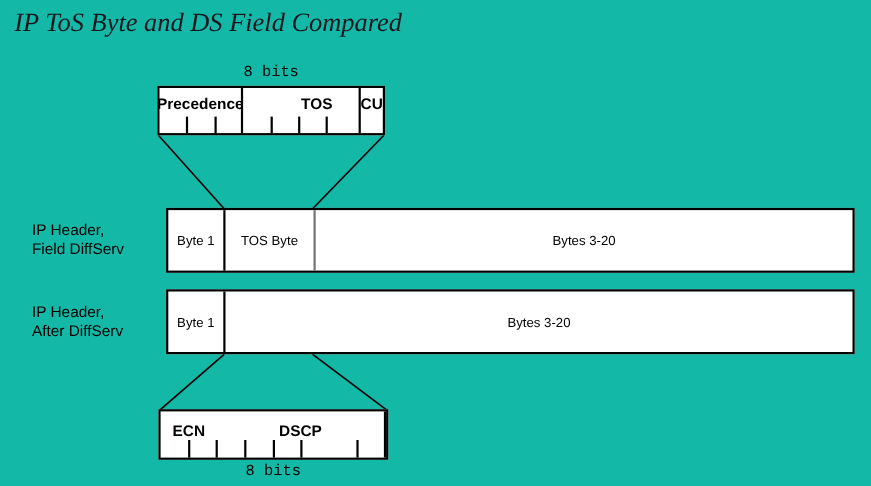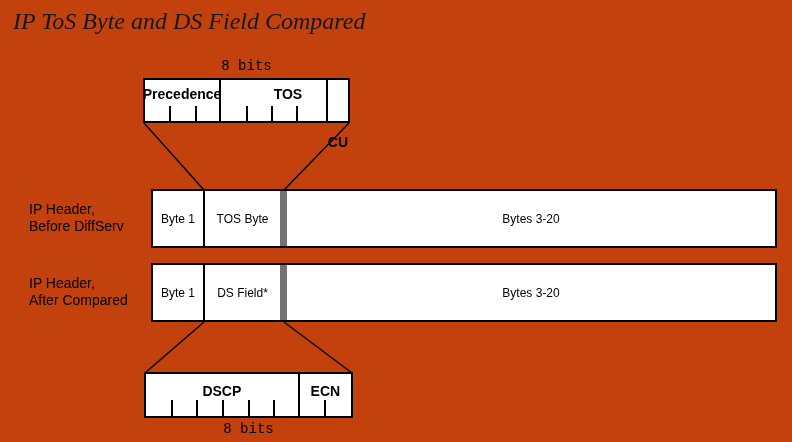--- a/index.html
+++ b/index.html
@@ -4,21 +4,21 @@
 <style>
   html, body {
     margin: 0;
     padding: 0;
     background: #ffffff;
   }
   .canvas {
     position: relative;
     width: 792px;
     height: 442px;
-    background: #c2410c;
+    background: #14b8a6;
     font-family: "Liberation Sans", sans-serif;
     color: #000000;
     overflow: hidden;
   }
   .title {
     position: absolute;
     left: 13px;
     top: 8px;
     font-family: "Liberation Serif", serif;
     font-style: italic;
@@ -62,21 +62,21 @@
     padding-top: 6px;
     font-size: 14px;
     font-weight: bold;
     white-space: nowrap;
     overflow: visible;
   }
   .bitbox.bottom .bcell { padding-top: 9px; }
   .bitbox .bcell.divided { border-right: 2px solid #000000; }
   .w-3-8 { width: 37.5%; }
   .w-4-8 { width: 50%; margin-left: 29px; }
-  .w-1-8 { width: 12.5%; margin-top: 48px; }
+  .w-1-8 { width: 12.5%; }
   .w-6-8 { width: 75%; }
   .w-2-8 { width: 25%; }
   .tick-layer {
     position: absolute;
     left: 0; right: 0; top: 0; bottom: 0;
   }
   .tick {
     position: absolute;
     bottom: 0;
     width: 2px;
@@ -101,21 +101,21 @@
   .hrow.row2 { top: 263px; }
   .hrow .rcell {
     box-sizing: border-box;
     display: flex;
     align-items: center;
     justify-content: center;
     font-size: 12px;
     white-space: nowrap;
   }
   .hrow .rcell.c1 { width: 52px; border-right: 2px solid #000000; }
-  .hrow .rcell.c2 { width: 82px; border-right: 7px solid #737373; }
+  .hrow .rcell.c2 { width: 82px; border-right: 2px solid #737373; }
   .hrow .rcell.c3 { flex: 1; }
 
   .row-label {
     position: absolute;
     left: 29px;
     font-size: 14px;
     font-weight: normal;
     line-height: 17px;
     white-space: nowrap;
   }
@@ -152,44 +152,43 @@
       <span class="tick" style="left:12.5%"></span>
       <span class="tick" style="left:25%"></span>
       <span class="tick" style="left:50%"></span>
       <span class="tick" style="left:62.5%"></span>
       <span class="tick" style="left:75%"></span>
     </div>
   </div>
 
   <div class="row-label r1">
     <div>IP Header,</div>
-    <div>Before DiffServ</div>
+    <div>Field DiffServ</div>
   </div>
   <div class="hrow row1">
     <div class="rcell c1">Byte 1</div>
     <div class="rcell c2">TOS Byte</div>
     <div class="rcell c3">Bytes 3-20</div>
   </div>
 
   <div class="row-label r2">
     <div>IP Header,</div>
-    <div>After Compared</div>
+    <div>After DiffServ</div>
   </div>
   <div class="hrow row2">
     <div class="rcell c1">Byte 1</div>
-    <div class="rcell c2">DS Field*</div>
     <div class="rcell c3">Bytes 3-20</div>
   </div>
 
   <div class="bitbox bottom">
+    <div class="bcell w-2-8">
+      <span>ECN</span>
+    </div>
     <div class="bcell divided w-6-8">
       <span>DSCP</span>
-    </div>
-    <div class="bcell w-2-8">
-      <span>ECN</span>
     </div>
     <div class="tick-layer">
       <span class="tick" style="left:12.5%"></span>
       <span class="tick" style="left:25%"></span>
       <span class="tick" style="left:37.5%"></span>
       <span class="tick" style="left:50%"></span>
       <span class="tick" style="left:62.5%"></span>
       <span class="tick" style="left:87.5%"></span>
     </div>
   </div>

